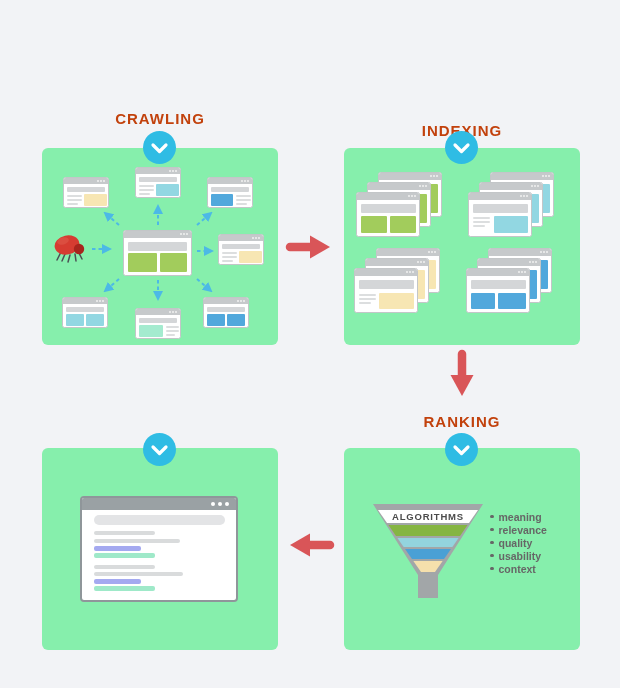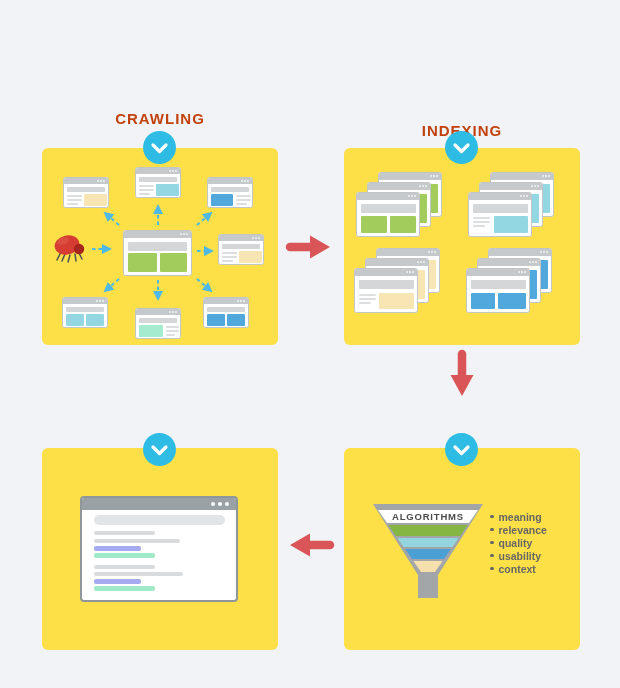--- a/index.html
+++ b/index.html
@@ -7,21 +7,21 @@
 
   .title{position:absolute;left:0;top:38px;width:620px;text-align:center;
          font-size:29px;font-weight:bold;color:#2bb7e2;letter-spacing:.5px;}
 
   .sec-label{position:absolute;width:236px;text-align:center;font-size:15px;font-weight:bold;
              color:#c2410c;letter-spacing:1px;}
 
   .chev{position:absolute;width:33px;height:33px;border-radius:50%;background:#2fbce4;z-index:5;}
   .chev svg{display:block;}
 
-  .card{position:absolute;background:#fde047;border-radius:6px;}
+  .card{position:absolute;background:#86efac;border-radius:6px;}
 
   
   .win{position:absolute;background:#fff;border:1px solid #c3c6c8;border-radius:2.5px;box-sizing:border-box;}
   .wbar{position:absolute;left:0;top:0;right:0;height:6px;background:#c6c9cb;border-radius:1.5px 1.5px 0 0;}
   .win-md .wbar{height:7px;}
   .wdots{position:absolute;right:3px;top:2px;width:2px;height:2px;border-radius:50%;
          background:#f0f1f1;box-shadow:-3px 0 0 #f0f1f1,-6px 0 0 #f0f1f1;}
   .hdr{position:absolute;background:#d4d6d8;border-radius:1px;}
   .blk{position:absolute;border-radius:1px;}
   .lines{position:absolute;}
@@ -48,20 +48,21 @@
   .abs{position:absolute;}
 </style>
 </head>
 <body>
 
 <div class="stage">
 
 
   <div class="sec-label" style="left:42px;top:110px">CRAWLING</div>
   <div class="sec-label" style="left:344px;top:122px">INDEXING</div>
+  <div class="sec-label" style="left:344px;top:413px">RANKING</div>
 
   <div class="chev" style="left:143px;top:131px">
     <svg width="33" height="33">
         <polyline points="10,14 16.5,20.5 23,14" fill="none" stroke="#fff" stroke-width="3.2" stroke-linecap="round" stroke-linejoin="round"></polyline>
       </svg>
   </div>
   <div class="chev" style="left:445px;top:131px">
     <svg width="33" height="33">
         <polyline points="10,14 16.5,20.5 23,14" fill="none" stroke="#fff" stroke-width="3.2" stroke-linecap="round" stroke-linejoin="round"></polyline>
       </svg>

